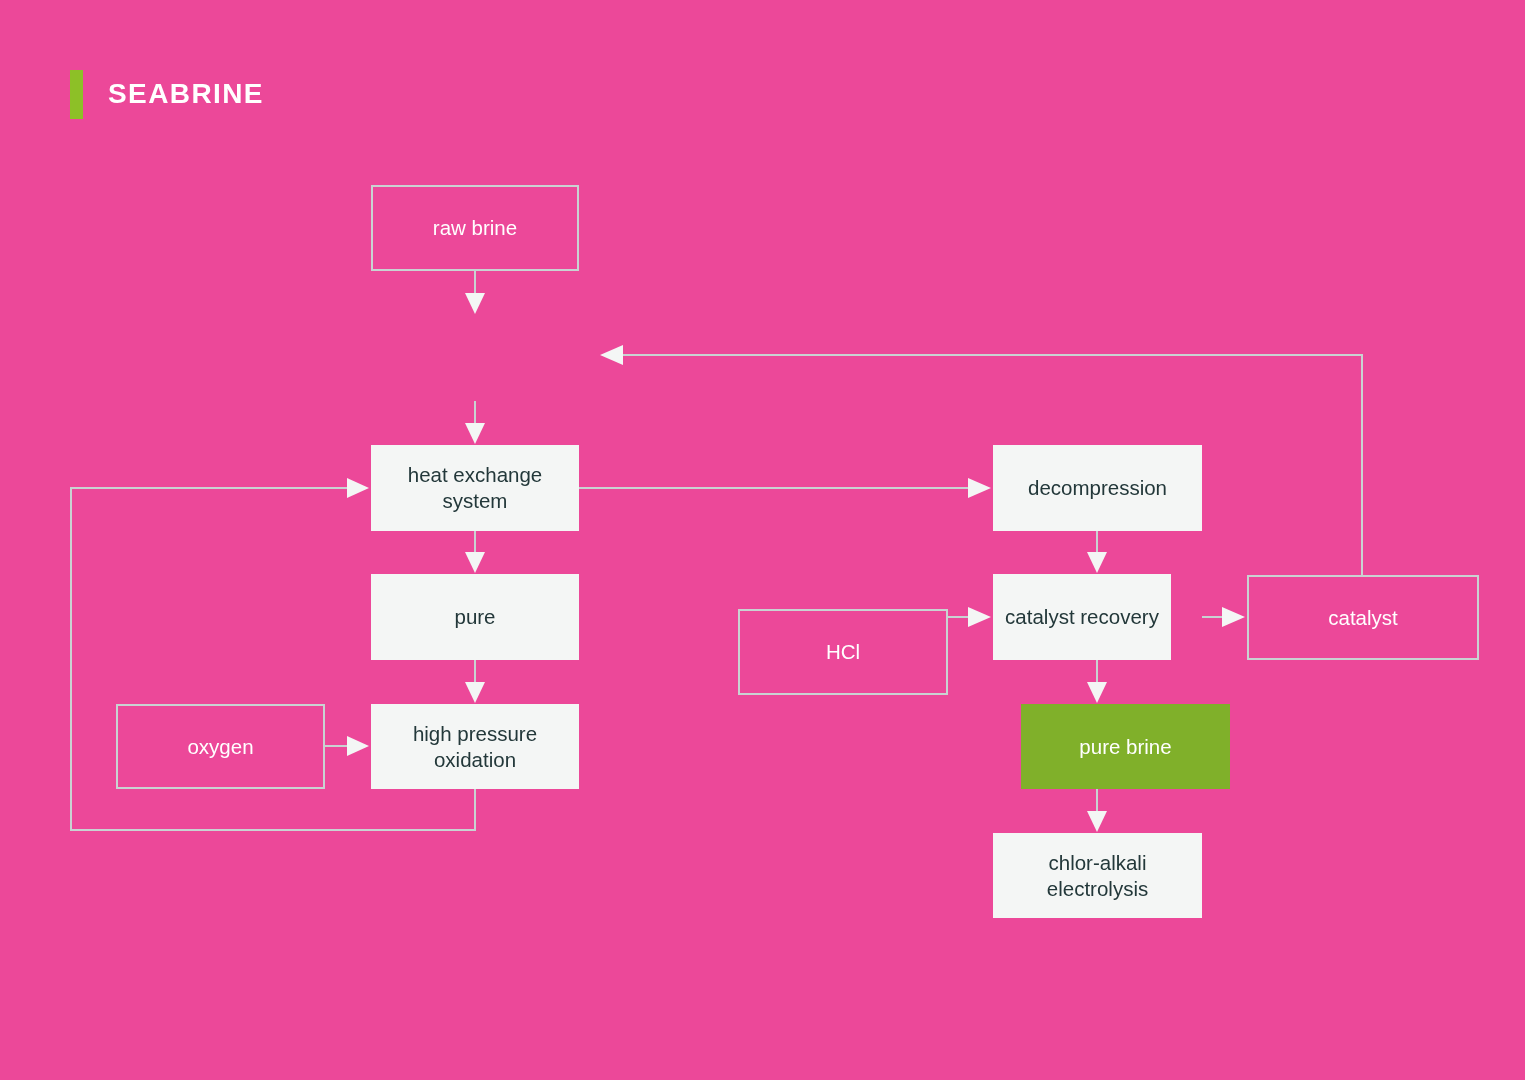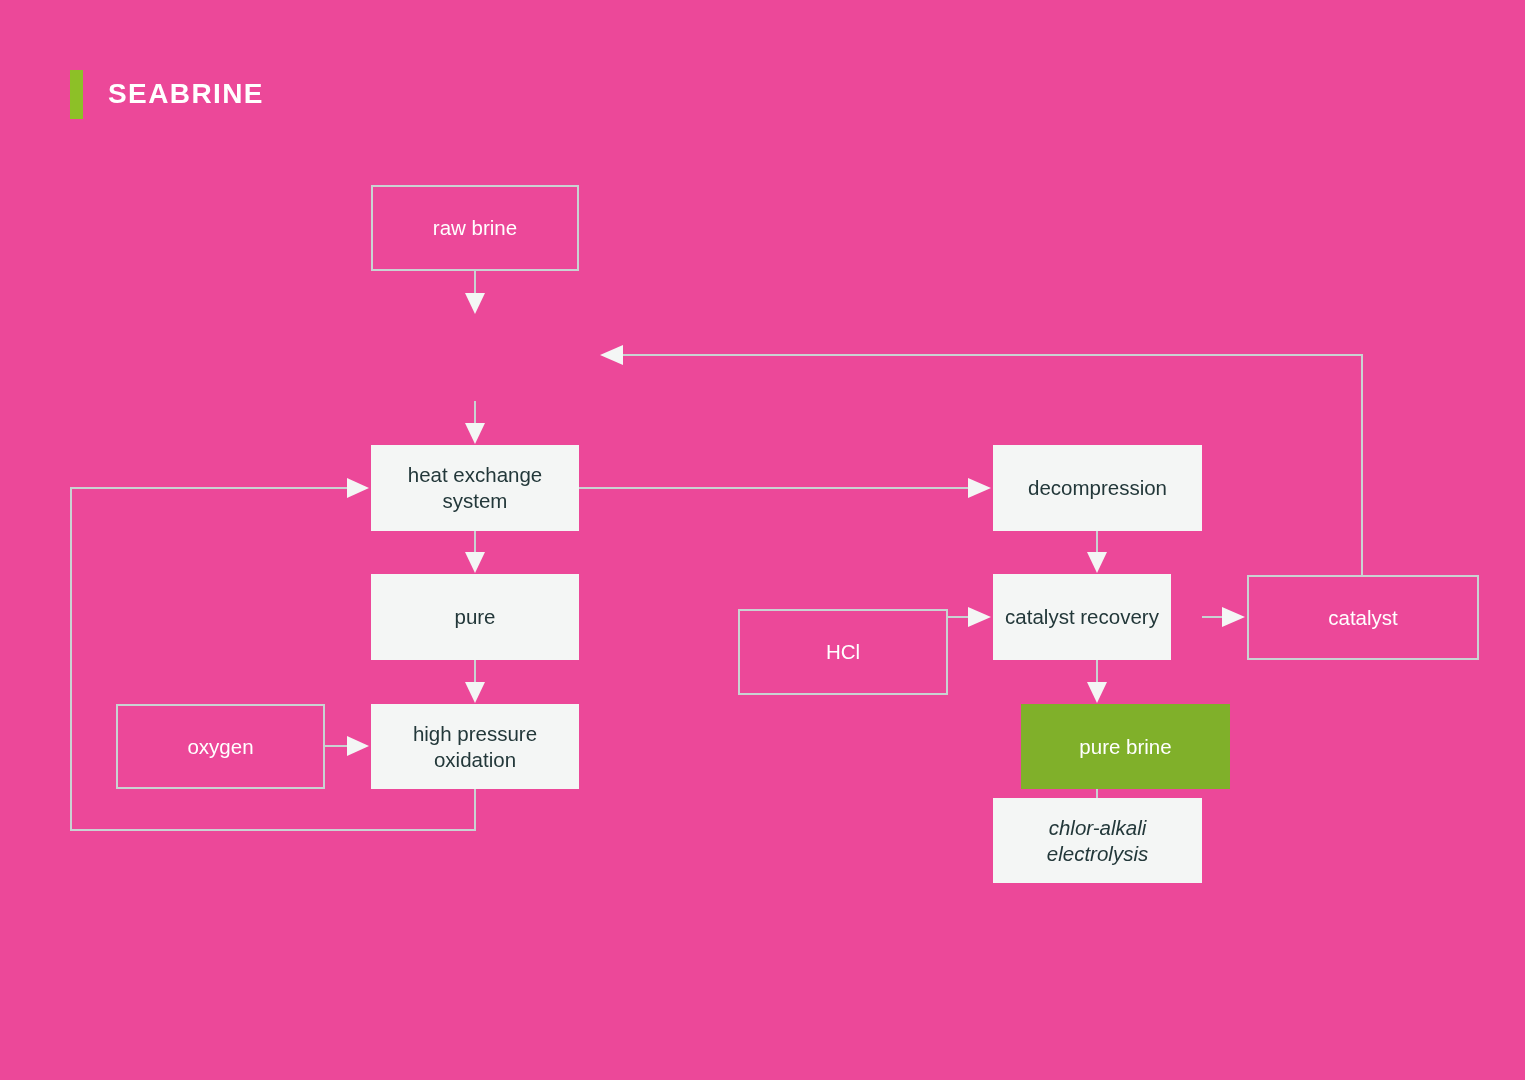--- a/index.html
+++ b/index.html
@@ -184,16 +184,16 @@
   <div class="node filled" style="left:993px; top:445px; width:209px; height:86px;">decompression</div>
 
   <div class="node outline" style="left:738px; top:574px; width:210px; height:86px;margin-top:35px;">HCl</div>
 
   <div class="node filled" style="left:993px; top:574px; width:178px; height:86px;">catalyst recovery</div>
 
   <div class="node outline" style="left:1247px; top:575px; width:232px; height:85px;">catalyst</div>
 
   <div class="node accent" style="left:993px; top:704px; width:209px; height:85px;margin-left:28px;">pure brine</div>
 
-  <div class="node filled" style="left:993px; top:798px; width:209px; height:85px;font-style:italic;">chlor-alkali
+  <div class="node filled" style="left:993px; top:833px; width:209px; height:85px;">chlor-alkali
 electrolysis</div>
 
 </div>
 
 </body></html>

